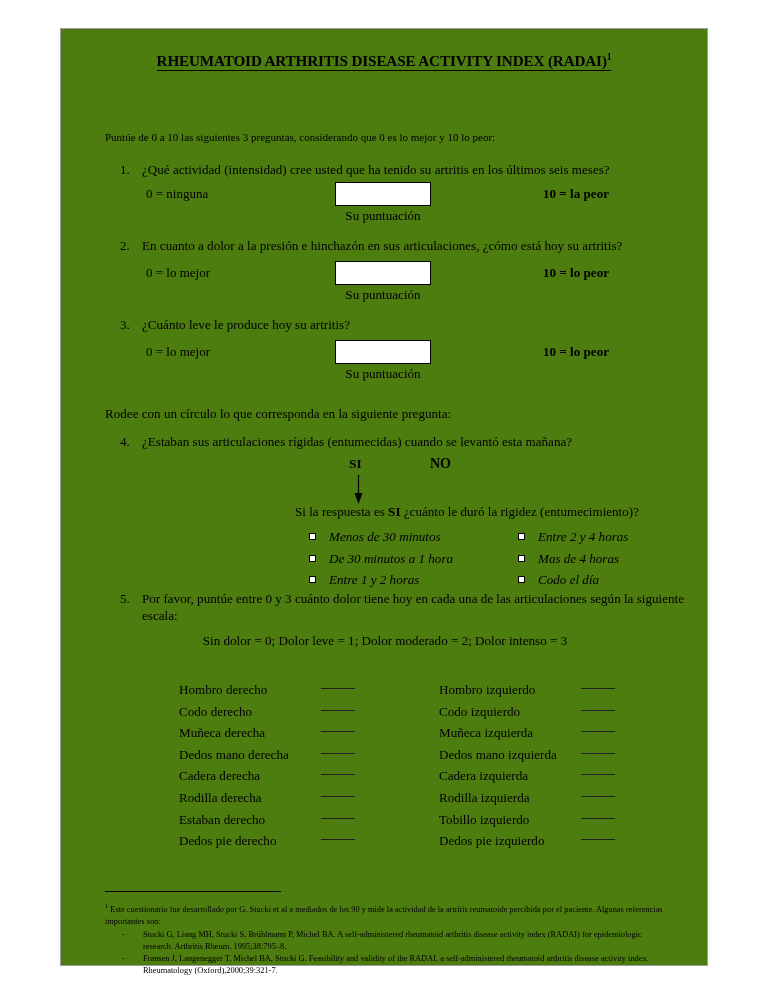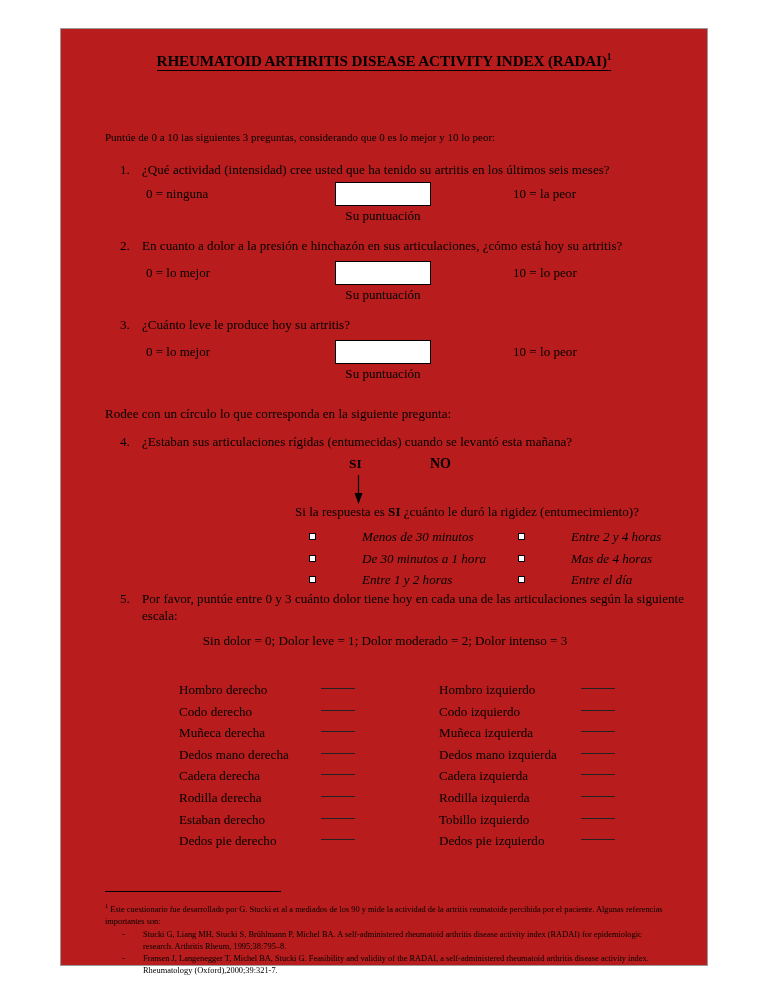--- a/index.html
+++ b/index.html
@@ -17,21 +17,21 @@
   }
 
   .page-sheet {
     position: absolute;
     left: 60px;
     top: 28px;
     width: 648px;
     height: 938px;
     border: 1px solid #9a9a9a;
     box-sizing: border-box;
-    background: #b91c1c;
+    background: #4d7c0f;
   }
 
   .page-inner {
     position: relative;
     width: 100%;
     height: 100%;
     padding: 0;
     box-sizing: border-box;
   }
 
@@ -112,23 +112,24 @@
     position: absolute;
     left: 274px;
     top: 26px;
     width: 96px;
     text-align: center;
     font-size: 13.1px;
     white-space: nowrap;
   }
   .score-right {
     position: absolute;
-    left: 452px;
+    left: 482px;
     top: 4px;
     font-size: 13.1px;
+    font-weight: bold;
   }
 
   
   .circle-line {
     position: absolute;
     left: 44px;
     top: 377px;
     font-size: 13.1px;
   }
 
@@ -199,21 +200,21 @@
     top: -1px;
   }
   .opt-box span.sq {
     display: inline-block;
     width: 7px;
     height: 7px;
     border: 1.2px solid #000;
     box-sizing: border-box;
     background: #fff;
   }
-  .opt-label { white-space: nowrap; margin-left: 33px; }
+  .opt-label { white-space: nowrap; }
 
   
   .scale-line {
     position: absolute;
     left: 0;
     top: 604px;
     width: 648px;
     text-align: center;
     font-size: 13.1px;
   }
@@ -377,21 +378,21 @@
         <div class="opt-item">
           <span class="opt-box"><span class="sq"></span></span>
           <span class="opt-label">Entre 2 y 4 horas</span>
         </div>
         <div class="opt-item">
           <span class="opt-box"><span class="sq"></span></span>
           <span class="opt-label">Mas de 4 horas</span>
         </div>
         <div class="opt-item">
           <span class="opt-box"><span class="sq"></span></span>
-          <span class="opt-label">Entre el día</span>
+          <span class="opt-label">Codo el día</span>
         </div>
       </div>
     </div>
 
     <div class="q-block" style="top:561px;">
       <div class="q-row">
         <span class="q-num">5.</span>
         <span class="q-text">Por favor, puntúe entre 0 y 3 cuánto dolor tiene hoy en cada una de las articulaciones según la siguiente escala:</span>
       </div>
     </div>

